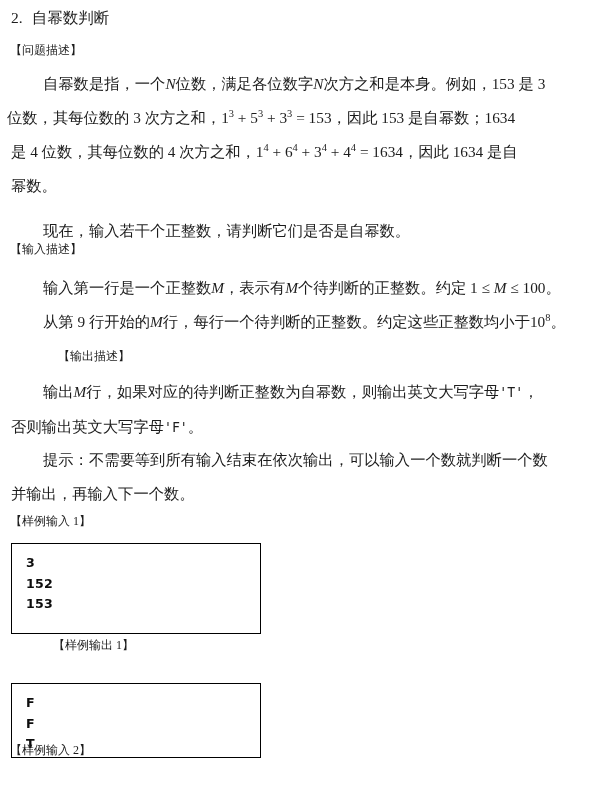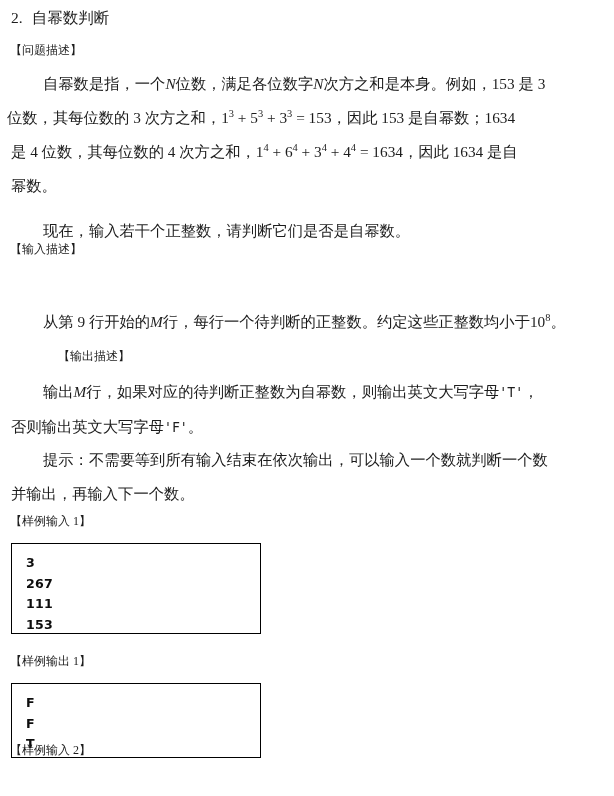--- a/index.html
+++ b/index.html
@@ -110,20 +110,25 @@
     </span>
     <span class="line-wrap">
       <span>幂数。</span>
     </span>
   </div>
 
   <div class="para indent" style="top:202px;">现在，输入若干个正整数，请判断它们是否是自幂数。</div>
 
   <div class="bracket-head" style="top:243px;">【输入描述】</div>
 
+  <div class="para" style="top:271px;">
+    <span class="line-wrap">
+      <span style="display:inline-block;width:32px;"></span><span>输入第一行是一个正整数</span><span class="mathi">M</span><span>，表示有</span><span class="mathi">M</span><span>个待判断的正整数。约定 1 ≤ </span><span class="mathi">M</span><span> ≤ 100。</span>
+    </span>
+  </div>
 
   <div class="para" style="top:305px;">
     <span class="line-wrap">
       <span style="display:inline-block;width:32px;"></span><span>从第 9 行开始的</span><span class="mathi">M</span><span>行，每行一个待判断的正整数。约定这些正整数均小于</span><span class="num-lat"><span>10</span><sup>8</sup></span><span>。</span>
     </span>
   </div>
 
   <div class="bracket-head" style="top:350px;margin-left:48px;">【输出描述】</div>
 
   <div class="para" style="top:375px;">
@@ -141,26 +146,25 @@
     </span>
     <span class="line-wrap">
       <span>并输出，再输入下一个数。</span>
     </span>
   </div>
 
   <div class="bracket-head" style="top:515px;">【样例输入 1】</div>
 
   <div class="sample-box" style="top:543px; width:250px; height:91px;">
     <div class="line">3</div>
-    <div class="line">267</div>
-    <div class="line">111</div>
+    <div class="line">152</div>
     <div class="line">153</div>
   </div>
 
-  <div class="bracket-head" style="top:655px;">【样例输出 1】</div>
+  <div class="bracket-head" style="top:639px;margin-left:43px;">【样例输出 1】</div>
 
   <div class="sample-box" style="top:683px; width:250px; height:75px;">
     <div class="line">F</div>
     <div class="line">F</div>
     <div class="line">T</div>
   </div>
 
   <div class="bracket-head" style="top:744px;">【样例输入 2】</div>
 
 </div>

